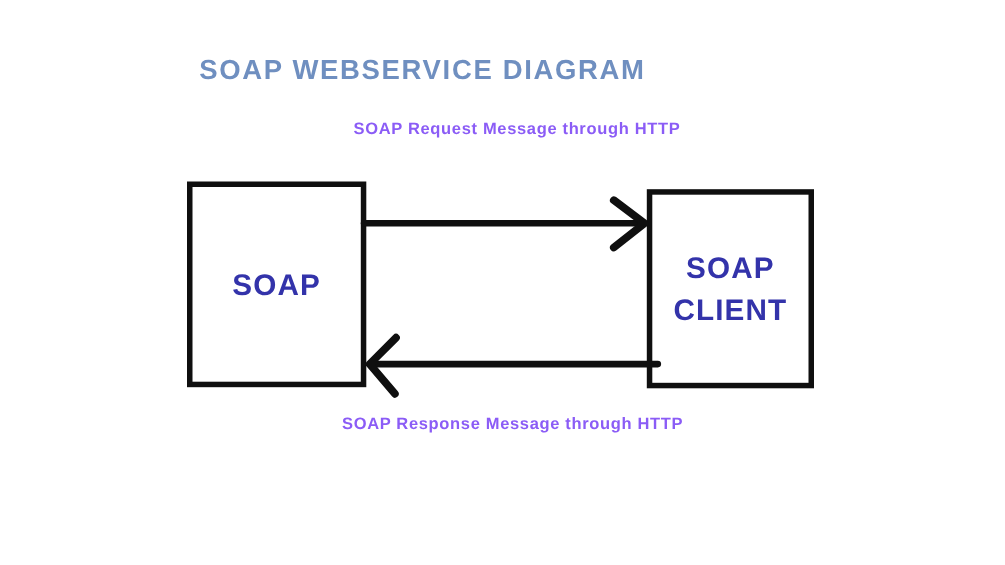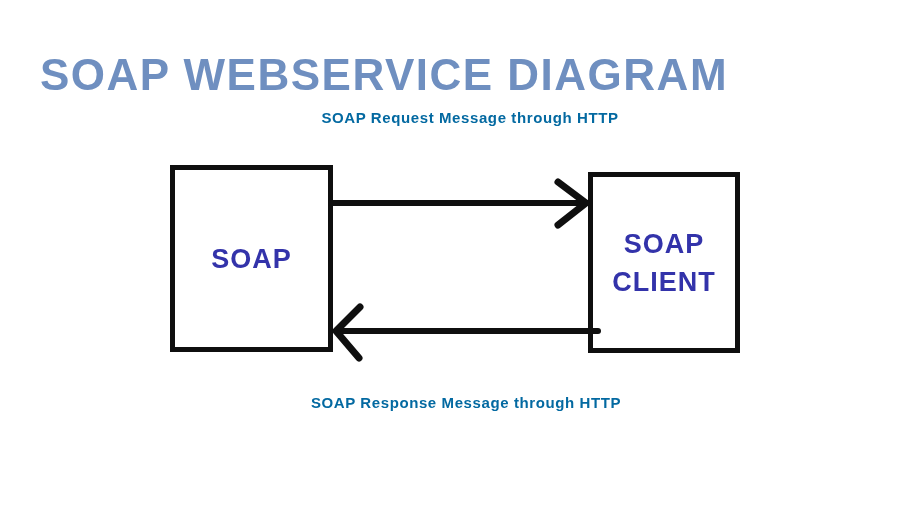--- a/index.html
+++ b/index.html
@@ -11,37 +11,37 @@
     background: #ffffff;
     font-family: "Liberation Sans", sans-serif;
     overflow: hidden;
   }
   .title {
     position: absolute;
     top: 50px;
     left: 0;
     width: 768px;
     text-align: center;
-    font-size: 44px;
+    font-size: 25px;
     font-weight: bold;
     letter-spacing: 1.5px;
     color: #6f8fc0;
   }
   .caption {
     position: absolute;
     left: 0;
     width: 914px;
     text-align: center;
     font-size: 15px;
     font-weight: bold;
     letter-spacing: 0.6px;
-    color: #0369a1;
+    color: #8b5cf6;
   }
   .caption.request { top: 109px; padding-left: 26px; }
-  .caption.response { top: 394px; padding-left: 18px; }
+  .caption.response { top: 377px; padding-left: 18px; }
   .box {
     position: absolute;
     border: 5px solid #0f0f0f;
     background: #ffffff;
     display: flex;
     align-items: center;
     justify-content: center;
     text-align: center;
   }
   .box.client {

